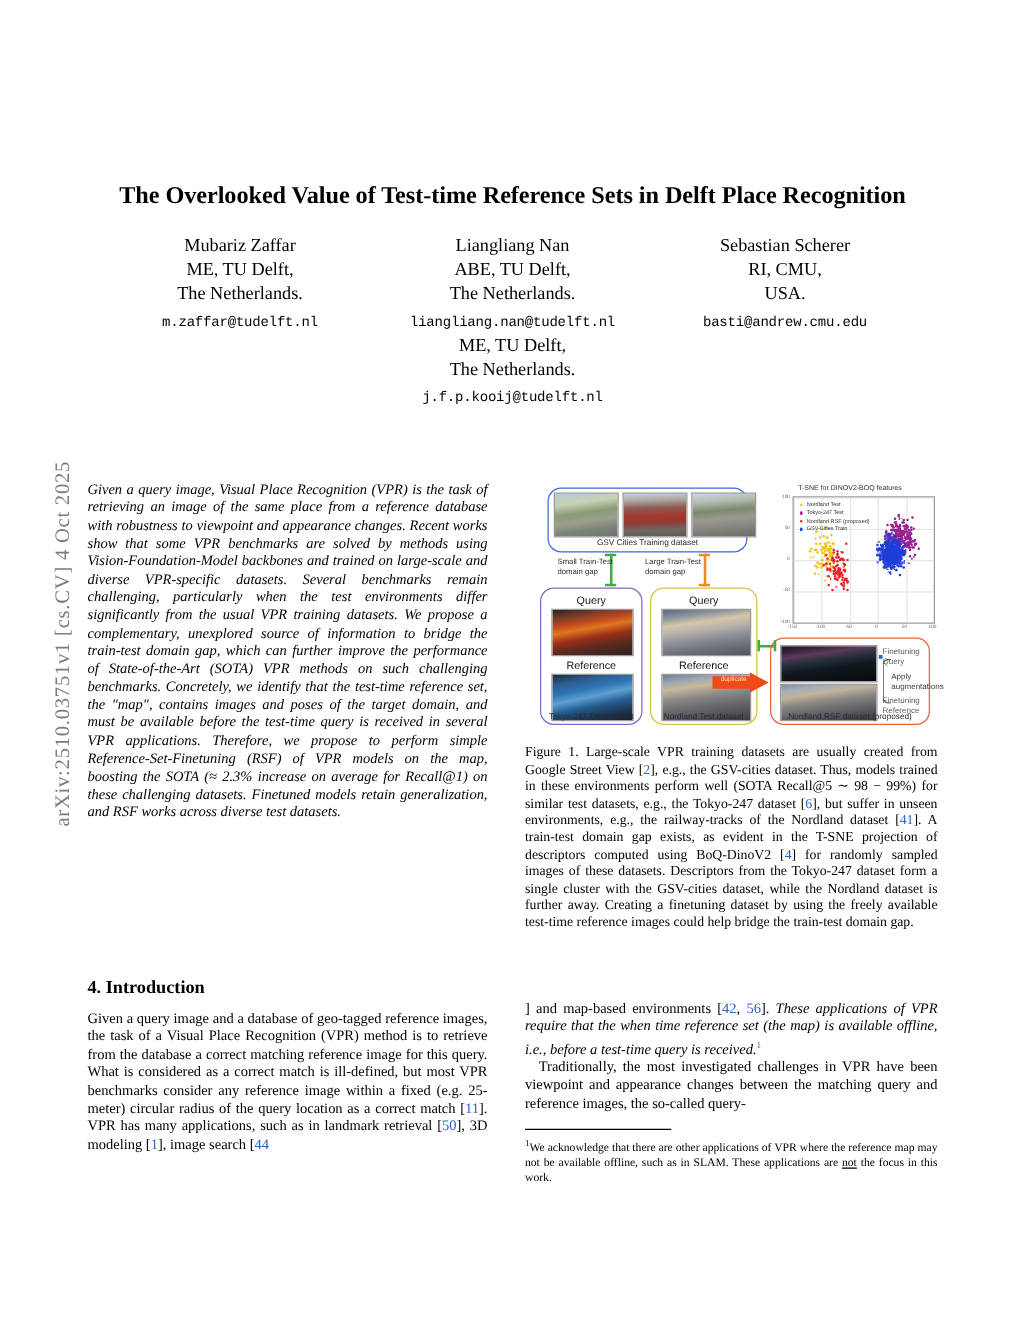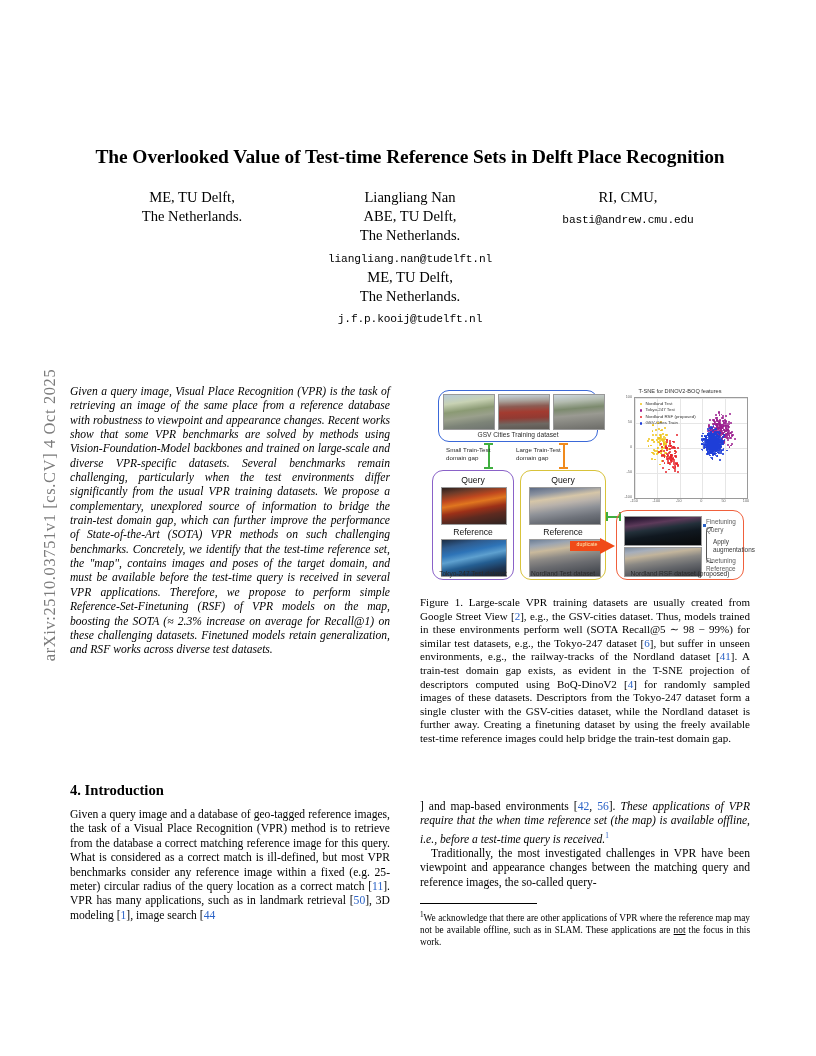--- a/index.html
+++ b/index.html
@@ -395,31 +395,35 @@
 <body>
 
 <div id="arxiv-stamp">arXiv:2510.03751v1  [cs.CV]  4 Oct 2025</div>
 
 <div id="page">
 
   <h1 id="title">The Overlooked Value of Test-time Reference Sets in Delft Place Recognition</h1>
 
   <div class="author-row" id="author-row-1">
     <div class="author-block">
+      <div class="author-name">Mubariz Zaffar</div>
       <div class="author-name">ME, TU Delft,</div>
       <div class="author-name">The Netherlands.</div>
+      <div class="author-email">m.zaffar@tudelft.nl</div>
     </div>
     <div class="author-block">
       <div class="author-name">Liangliang Nan</div>
       <div class="author-name">ABE, TU Delft,</div>
       <div class="author-name">The Netherlands.</div>
       <div class="author-email">liangliang.nan@tudelft.nl</div>
     </div>
     <div class="author-block">
+      <div class="author-name">Sebastian Scherer</div>
       <div class="author-name">RI, CMU,</div>
+      <div class="author-name">USA.</div>
       <div class="author-email">basti@andrew.cmu.edu</div>
     </div>
   </div>
 
   <div class="author-row" id="author-row-2">
     <div class="author-block">
       <div class="author-name">ME, TU Delft,</div>
       <div class="author-name">The Netherlands.</div>
       <div class="author-email">j.f.p.kooij@tudelft.nl</div>
     </div>

